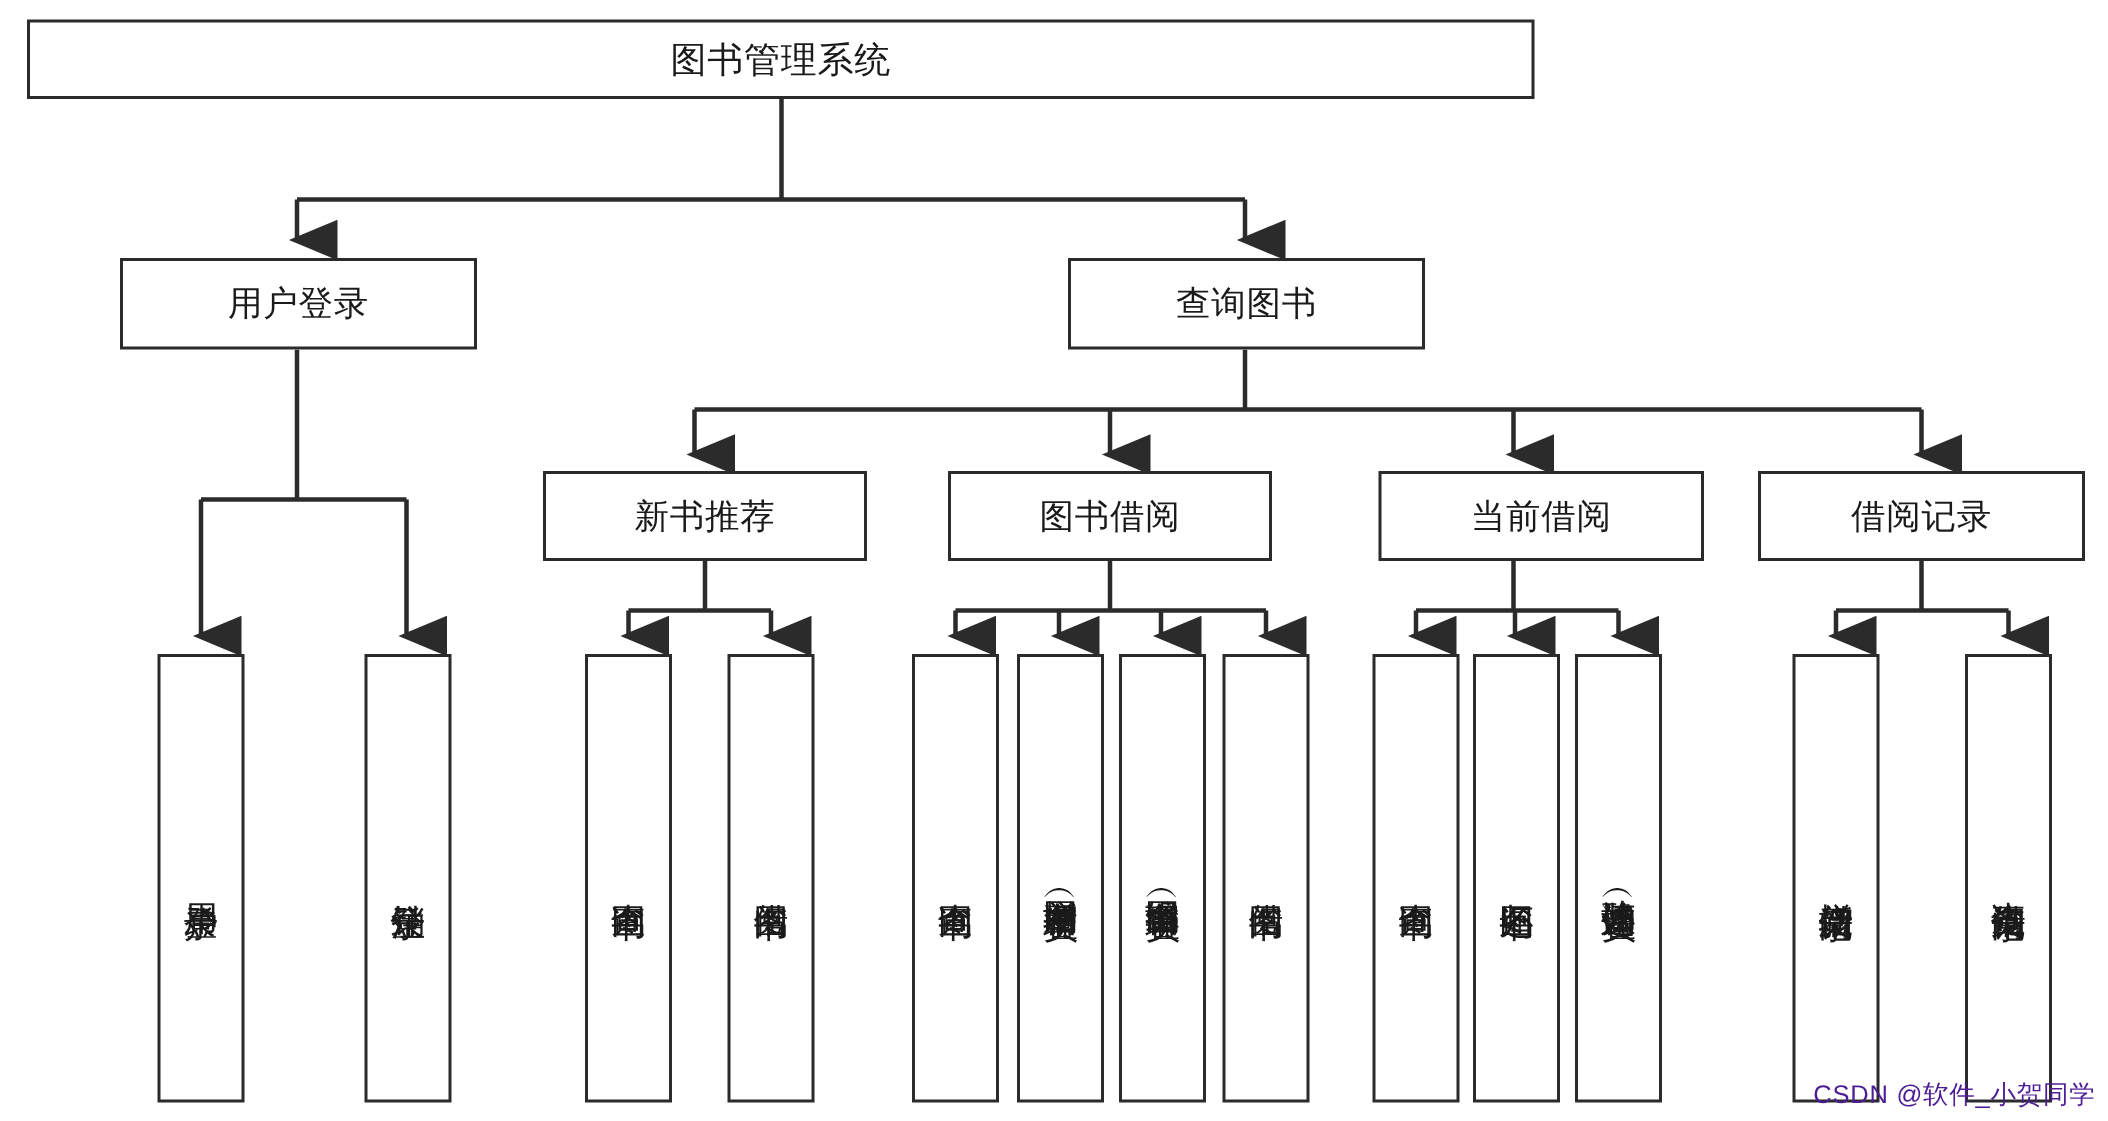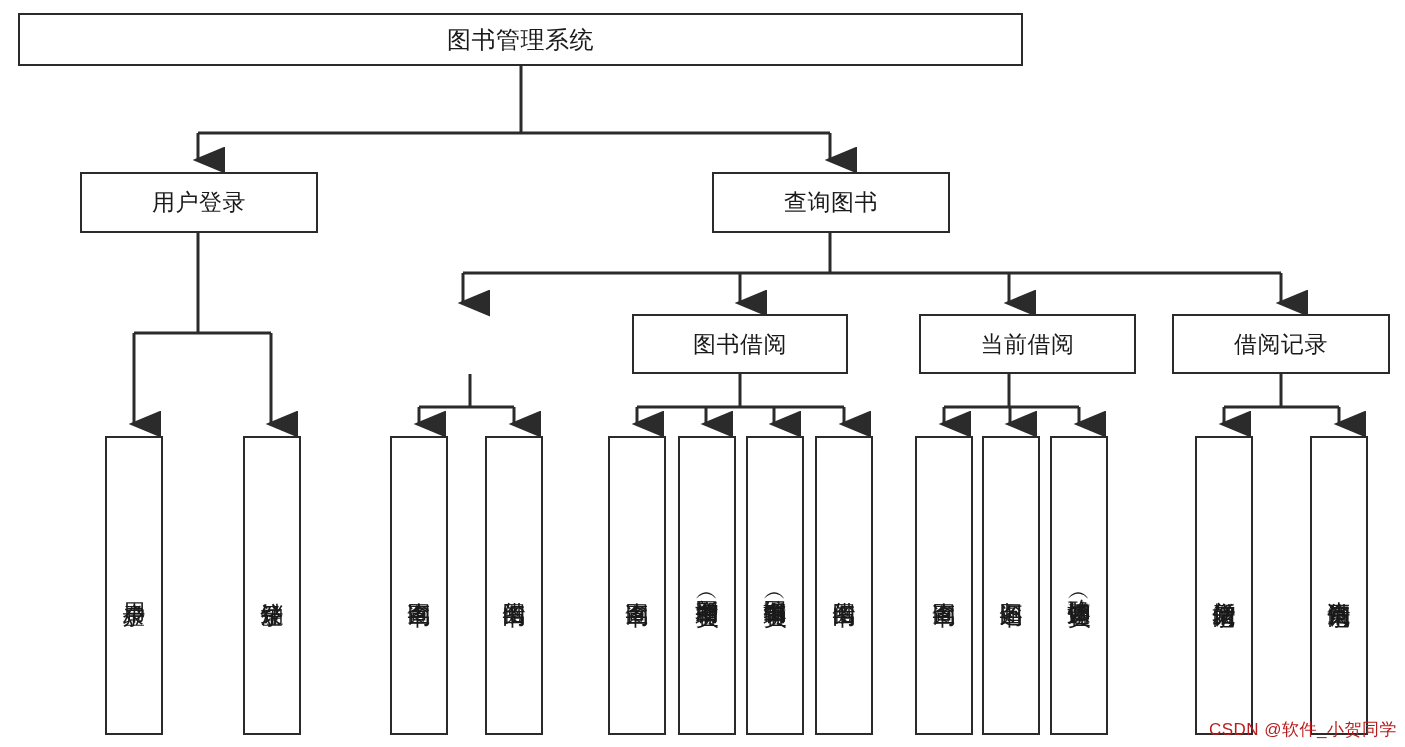--- a/index.html
+++ b/index.html
@@ -54,21 +54,21 @@
     line-height: 1.17;
     letter-spacing: 1px;
     white-space: pre;
     text-align: center;
   }
   .watermark {
     position: absolute;
     right: 8px;
     bottom: 6px;
     font-size: 17px;
-    color: #b91c1c;
+    color: #4c1d95;
     white-space: nowrap;
     letter-spacing: 0.5px;
   }
 </style>
 </head>
 <body>
 
 <div id="canvas">
 
   <svg id="edges" viewBox="0 0 1405 747" xmlns="http://www.w3.org/2000/svg">
@@ -129,20 +129,23 @@
   </div>
 
   <div class="node horiz" style="left:80px; top:172px; width:238px; height:61px;">
     <span>用户登录</span>
   </div>
 
   <div class="node horiz" style="left:712px; top:172px; width:238px; height:61px;">
     <span>查询图书</span>
   </div>
 
+  <div class="node horiz" style="left:362px; top:314px; width:216px; height:60px;">
+    <span>新书推荐</span>
+  </div>
 
   <div class="node horiz" style="left:632px; top:314px; width:216px; height:60px;">
     <span>图书借阅</span>
   </div>
 
   <div class="node horiz" style="left:901px; top:314px; width:217px; height:60px;margin-left:18px;">
     <span>当前借阅</span>
   </div>
 
   <div class="node horiz" style="left:1172px; top:314px; width:218px; height:60px;font-family:Liberation Mono, monospace;">

